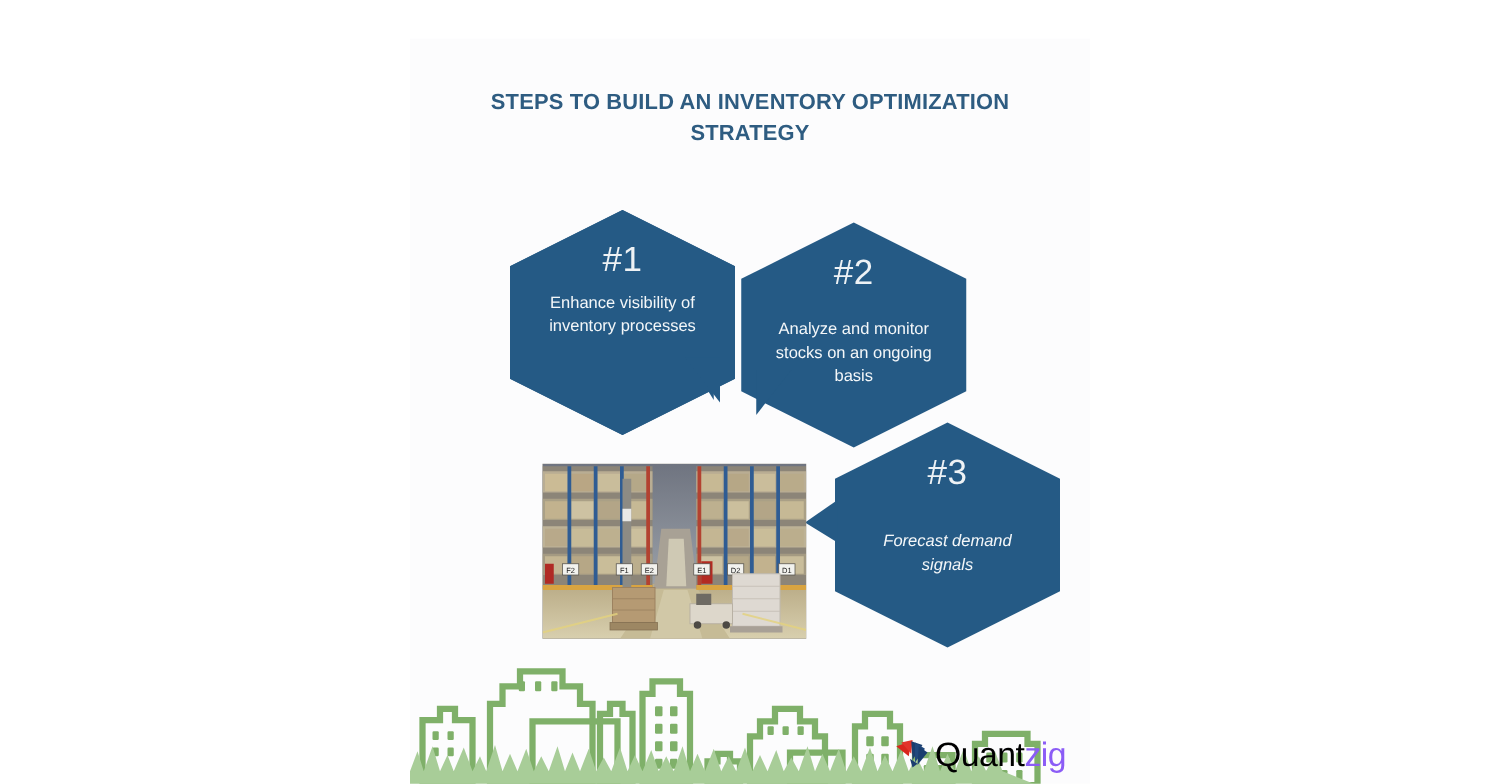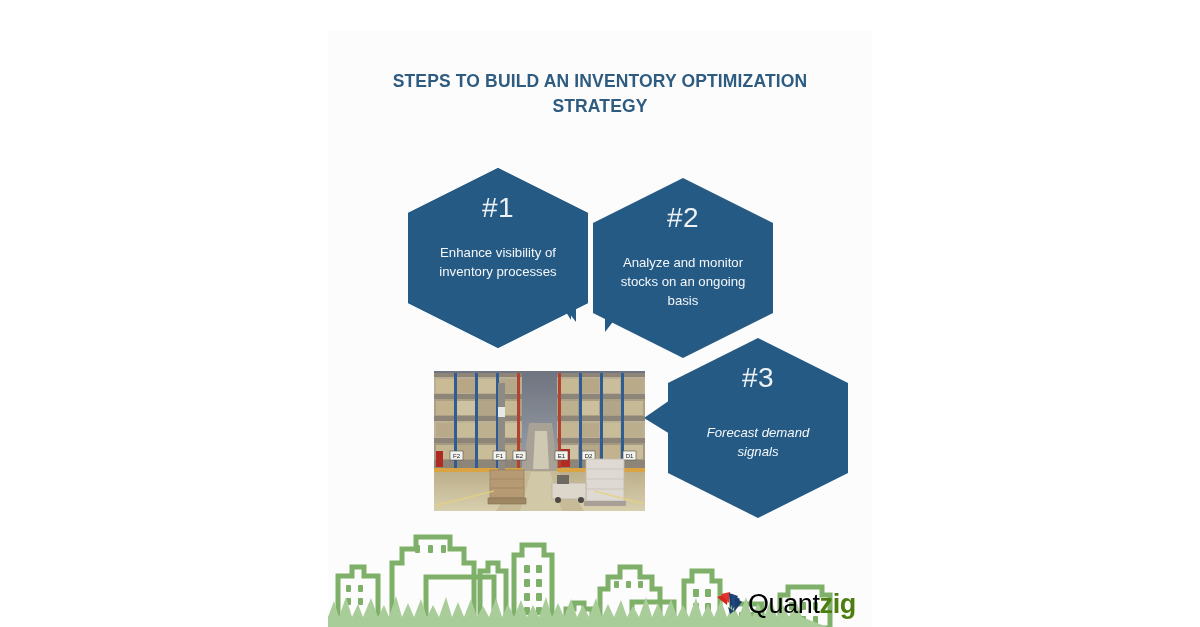--- a/index.html
+++ b/index.html
@@ -73,21 +73,21 @@
     left: 0;
     width: 100%;
     text-align: center;
     font-size: 13.2px;
     line-height: 1.45;
     color: #f4f7f9;
   }
 
   #hex1 { left: 80px; top: 137px; width: 180px; height: 180px; }
   #hex1 .hex-num   { top: 24px; }
-  #hex1 .hex-label { top: 75px; padding: 0 26px; box-sizing: border-box; }
+  #hex1 .hex-label { top: 64px; padding: 0 26px; box-sizing: border-box; }
 
   #hex2 { left: 265px; top: 147px; width: 180px; height: 180px; }
   #hex2 .hex-num   { top: 24px; }
   #hex2 .hex-label { top: 75px; padding: 0 22px; box-sizing: border-box; }
 
   #hex3 { left: 340px; top: 307px; width: 180px; height: 180px; }
   #hex3 .hex-num   { top: 24px; }
   #hex3 .hex-label { top: 85px; padding: 0 22px; box-sizing: border-box; font-style: italic; }
 
   
@@ -122,21 +122,21 @@
     align-items: center;
   }
   #logo-mark { margin-right: 2px; }
   #logo-text {
     font-size: 27px;
     letter-spacing: -0.4px;
     line-height: 1;
     white-space: nowrap;
   }
   .logo-quant { color: #000000; }
-  .logo-zig   { color: #4d7c0f; font-weight: bold; }
+  .logo-zig   { color: #8b5cf6; }
 </style>
 </head>
 <body>
 
 <div id="canvas">
 
   <div id="title">STEPS TO BUILD AN INVENTORY OPTIMIZATION STRATEGY</div>
 
   <div class="hex-wrap" id="hex1">
     <svg class="hex-svg" width="180" height="180" viewBox="0 0 180 180">

